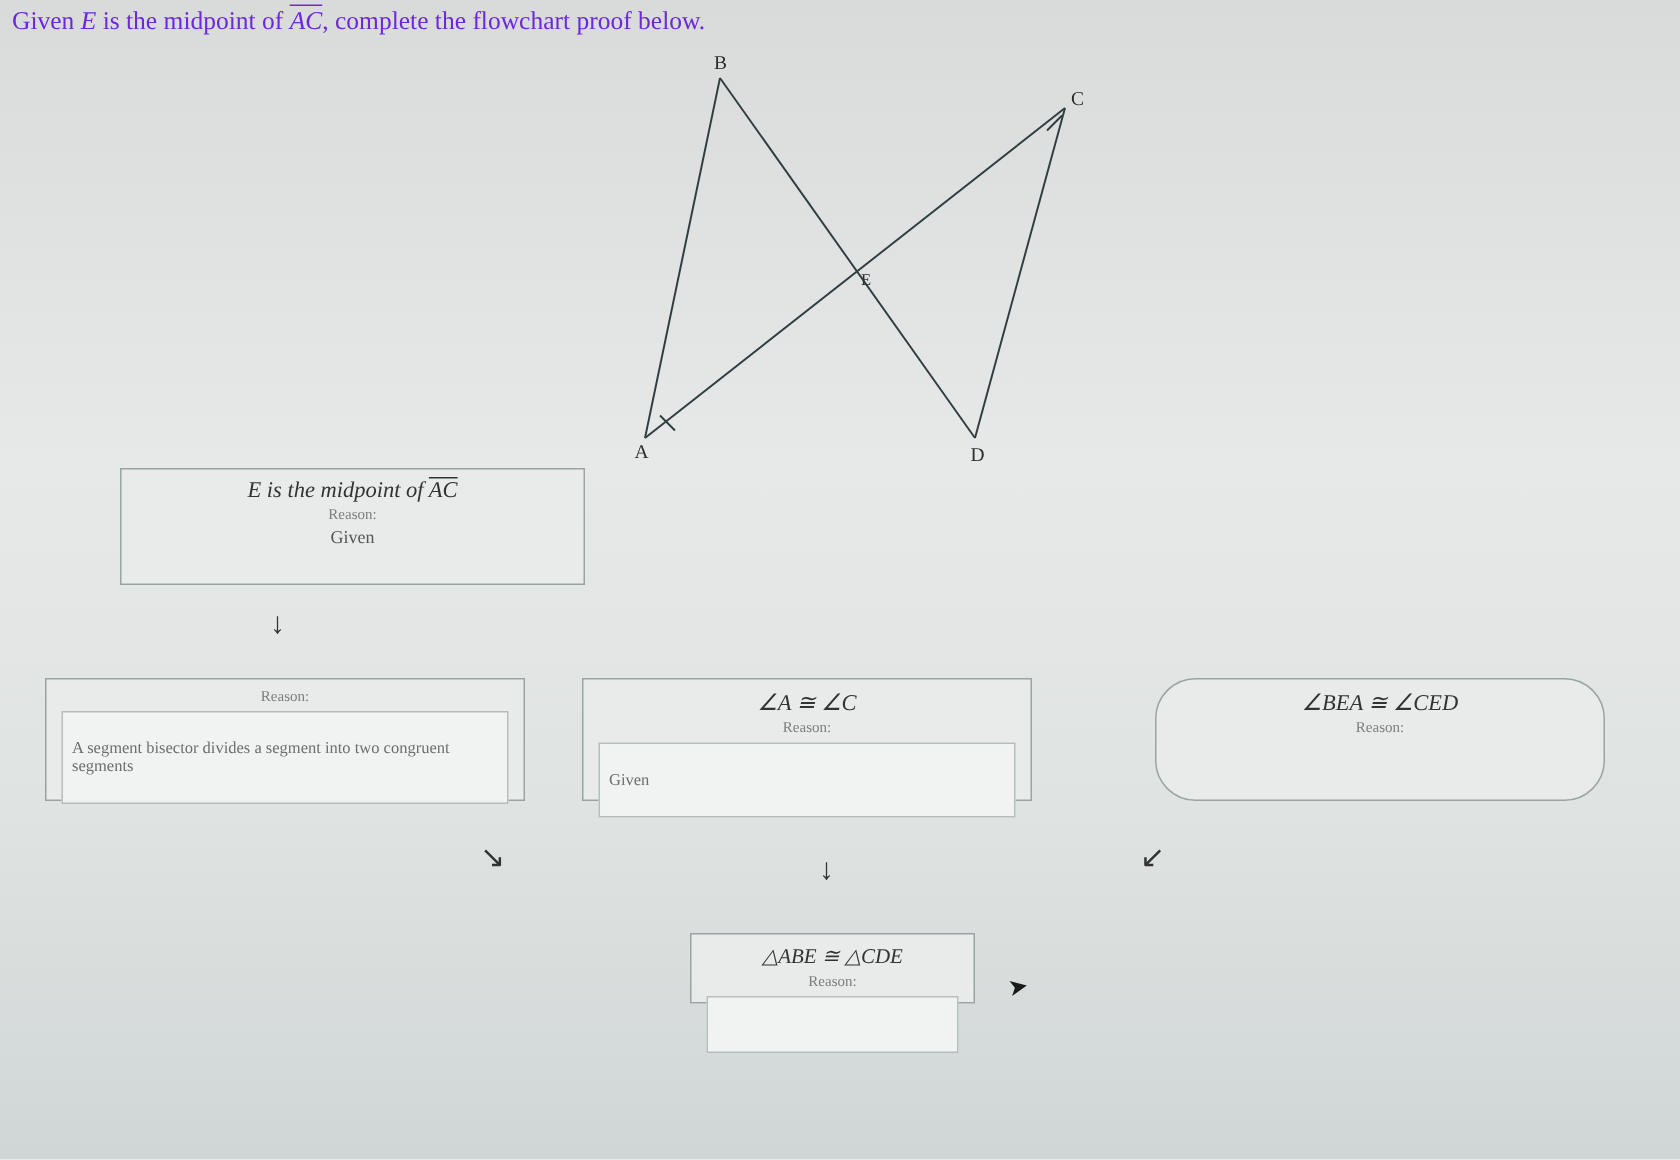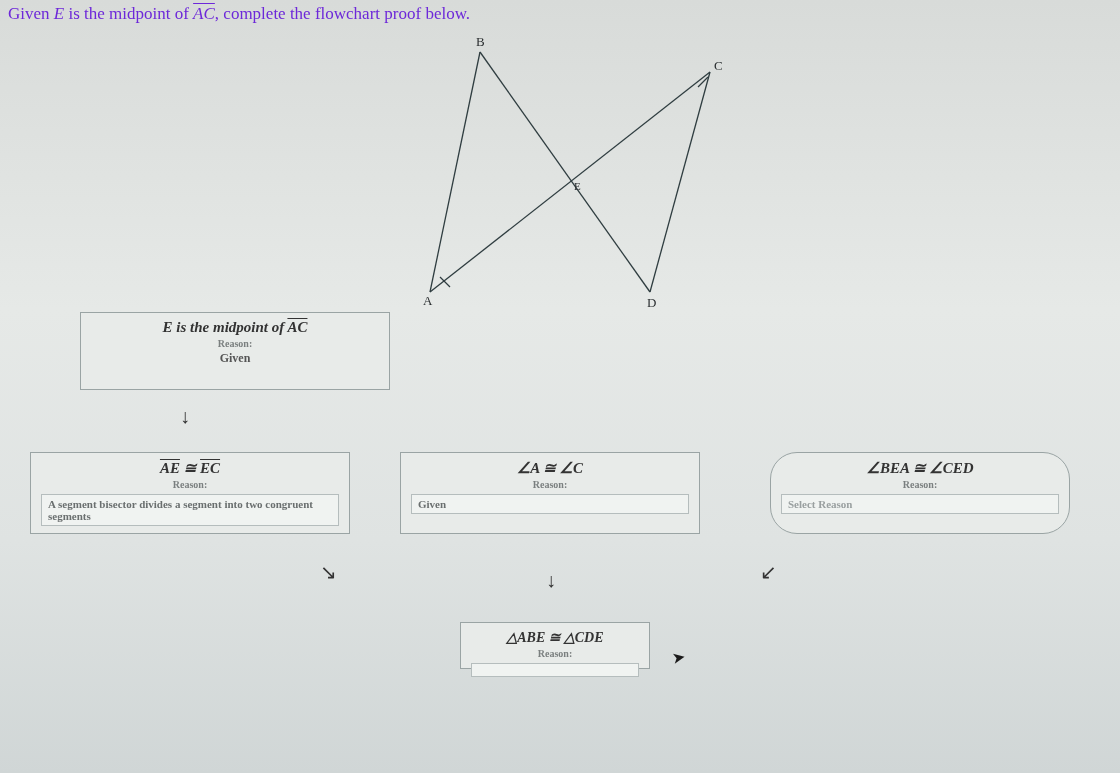--- a/index.html
+++ b/index.html
@@ -36,21 +36,20 @@
     height: 380px;
   }
   .box {
     position: absolute;
     background: #e8ebe9;
     border: 1px solid #9aa4a4;
     padding: 6px 10px 8px;
     font-size: 14px;
     color: #333;
     text-align: center;
-    font-weight: bold;
   }
   .box .statement {
     font-style: italic;
     font-size: 15px;
     margin-bottom: 2px;
   }
   .box .reason-label {
     font-size: 10px;
     color: #7a7f7f;
     margin-bottom: 2px;
@@ -64,34 +63,34 @@
     top: 0;
     width: 310px;
     height: 78px;
   }
   .mid-box {
     width: 300px;
     height: 82px;
     top: 140px;
   }
   .mid-left  { left: 30px;  width: 320px; }
-  .mid-mid   { left: 400px; width: 300px; }
+  .mid-mid   { left: 388px; width: 300px; }
   .mid-right { left: 770px; width: 300px; border-radius: 27px; }
   .final-box {
     left: 460px;
     top: 310px;
     width: 190px;
     height: 47px;
   }
   .sub-input {
     border: 1px solid #b5bdbd;
     background: #f0f3f1;
     font-size: 11px;
     color: #6a6f6f;
-    padding: 3px 6px;
+    padding: 18px 6px;
     margin-top: 4px;
     text-align: left;
     min-height: 20px;
   }
   .arrow {
     position: absolute;
     color: #333;
     font-size: 20px;
     line-height: 1;
   }
@@ -140,39 +139,33 @@
     <div class="statement">
       <span class="ital">E is the midpoint of </span><span class="overbar ital">AC</span>
     </div>
     <div class="reason-label">Reason:</div>
     <div class="reason-value">Given</div>
   </div>
 
   <div class="arrow" style="left:180px; top:94px;">↓</div>
 
   <div class="box mid-box mid-left">
-    <div class="statement">
-      <span class="overbar ital">AE</span><span> ≅ </span><span class="overbar ital">EC</span>
-    </div>
     <div class="reason-label">Reason:</div>
     <div class="sub-input">A segment bisector divides a segment into two congruent segments</div>
   </div>
 
   <div class="box mid-box mid-mid">
     <div class="statement ital">∠A ≅ ∠C</div>
     <div class="reason-label">Reason:</div>
     <div class="sub-input">Given</div>
   </div>
 
   <div class="box mid-box mid-right">
     <div class="statement ital">∠BEA ≅ ∠CED</div>
     <div class="reason-label">Reason:</div>
-    <div class="sub-input" style="color:#9aa0a0;">
-      <span>Select Reason</span>
-    </div>
   </div>
 
   <div class="arrow" style="left:320px; top:250px;">↘</div>
   <div class="arrow" style="left:546px; top:258px;">↓</div>
   <div class="arrow" style="left:760px; top:250px;">↙</div>
 
   <div class="box final-box">
     <div class="statement ital" style="font-size:14px;">△ABE ≅ △CDE</div>
     <div class="reason-label">Reason:</div>
     <div class="sub-input" style="min-height:14px;"></div>

